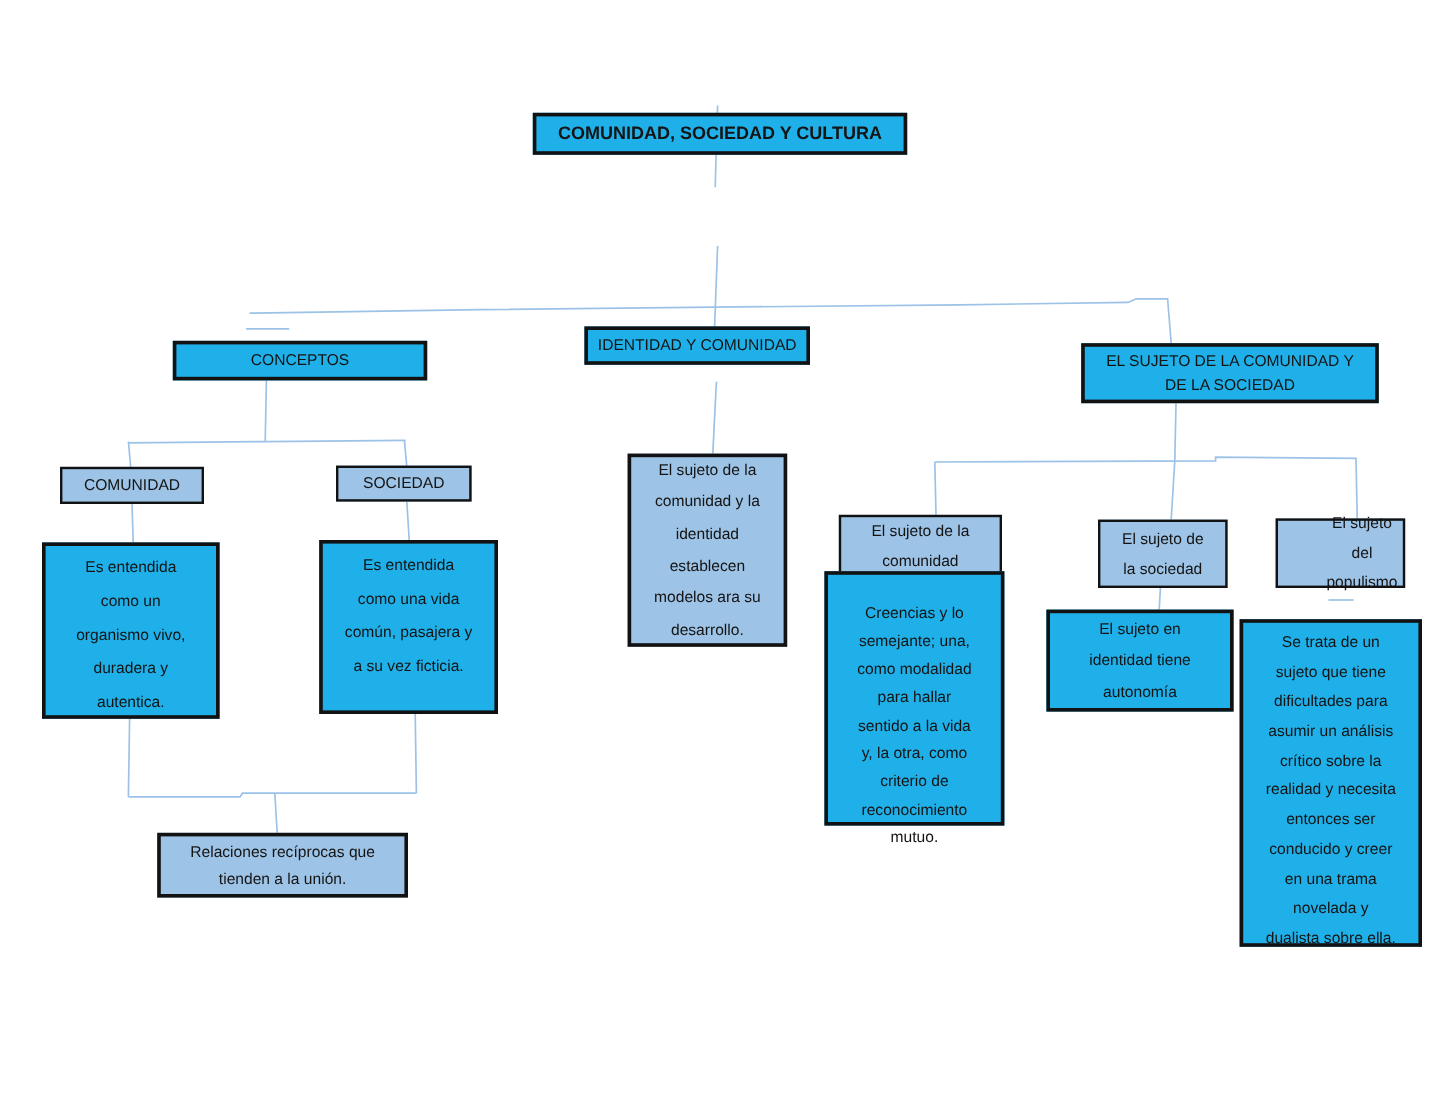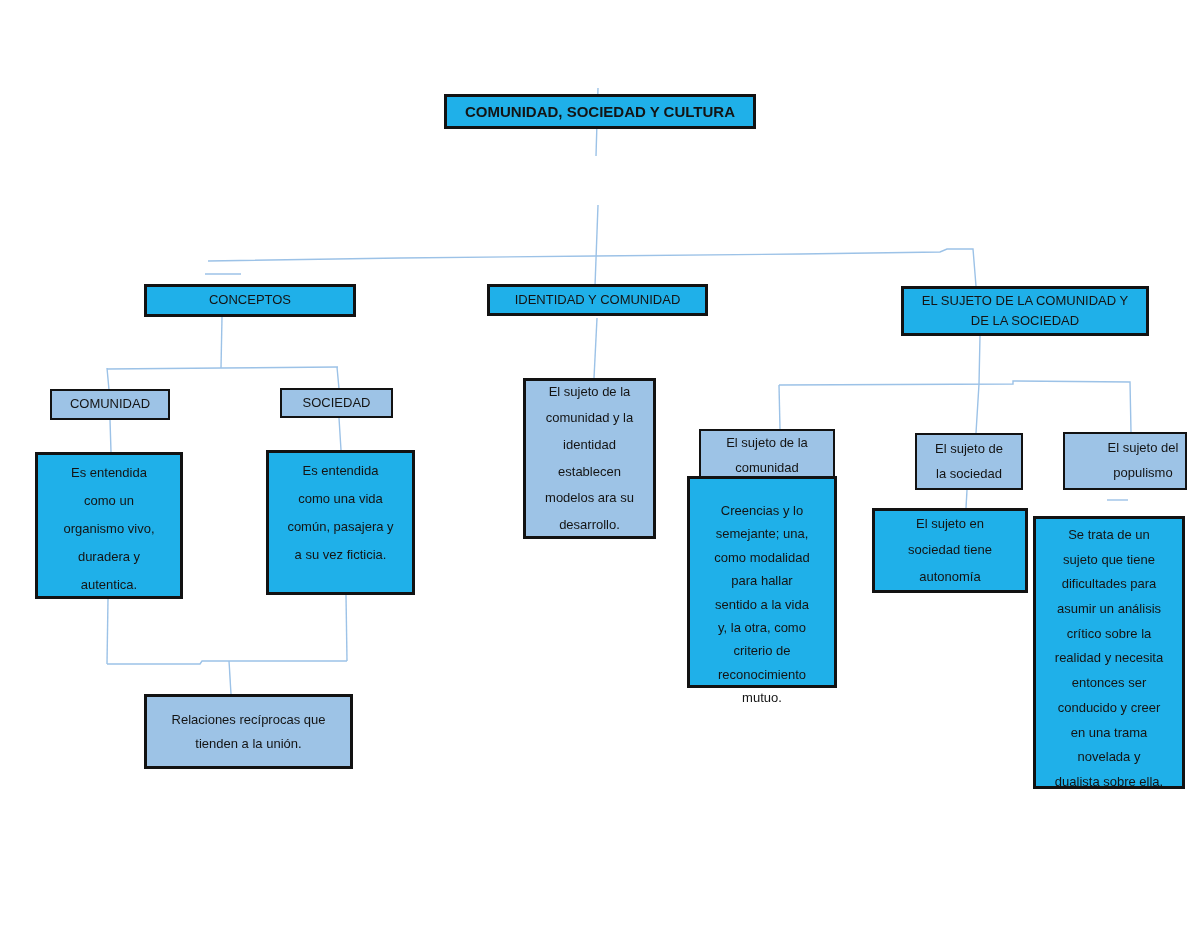--- a/index.html
+++ b/index.html
@@ -70,41 +70,41 @@
     <polyline points="768,484 769,500"></polyline>
     <polyline points="967,490 966,508"></polyline>
     <polyline points="1107,500 1128,500"></polyline>
   </svg>
 
   <div class="node cyan bold" style="left:444px;top:54px;width:312px;height:35px;font-size:15px;margin-top:40px;">COMUNIDAD, SOCIEDAD Y CULTURA</div>
 
 
   <div class="node cyan" style="left:144px;top:284px;width:212px;height:33px;">CONCEPTOS</div>
 
-  <div class="node cyan" style="left:487px;top:284px;width:221px;height:32px;">IDENTIDAD Y COMUNIDAD</div>
+  <div class="node cyan" style="left:487px;top:272px;width:188px;height:32px;">IDENTIDAD Y COMUNIDAD</div>
 
   <div class="node cyan" style="left:853px;top:286px;width:248px;height:50px;line-height:1.55;margin-left:48px;">EL SUJETO DE LA COMUNIDAD Y
 DE LA SOCIEDAD</div>
 
   <div class="node blue thin" style="left:50px;top:389px;width:120px;height:31px;">COMUNIDAD</div>
 
   <div class="node blue thin" style="left:280px;top:388px;width:113px;height:30px;text-align:right;">SOCIEDAD</div>
 
   <div class="node cyan top lh22" style="left:35px;top:452px;width:148px;height:147px;padding-top:4px;">Es entendida
 como un
 organismo vivo,
 duradera y
 autentica.</div>
 
   <div class="node cyan top lh22" style="left:266px;top:450px;width:149px;height:145px;padding-top:4px;">Es entendida
 como una vida
 común, pasajera y
 a su vez ficticia.</div>
 
-  <div class="node blue lh18" style="left:144px;top:694px;width:209px;height:75px;">Relaciones recíprocas que
+  <div class="node blue lh18" style="left:131px;top:694px;width:209px;height:54px;">Relaciones recíprocas que
 tienden a la unión.</div>
 
   <div class="node blue lh205" style="left:523px;top:378px;width:133px;height:161px;">El sujeto de la
 comunidad y la
 identidad
 establecen
 modelos ara su
 desarrollo.</div>
 
   <div class="node blue thin lh19" style="left:699px;top:429px;width:136px;height:54px;">El sujeto de la
@@ -117,24 +117,24 @@
 sentido a la vida
 y, la otra, como
 criterio de
 reconocimiento
 mutuo.</div>
 
   <div class="node blue thin lh19" style="left:915px;top:433px;width:108px;height:57px;">El sujeto de
 la sociedad</div>
 
   <div class="node cyan lh205" style="left:872px;top:508px;width:156px;height:85px;">El sujeto en
-sociedad tiene
+identidad tiene
 autonomía</div>
 
-  <div class="node blue thin lh19" style="left:1063px;top:432px;width:124px;height:58px;padding-left:36px;">El sujeto del
+  <div class="node blue thin lh19" style="left:1063px;top:432px;width:108px;height:58px;padding-left:36px;">El sujeto del
 populismo</div>
 
   <div class="node cyan top lh19" style="left:1033px;top:516px;width:152px;height:273px;padding-top:4px;">Se trata de un
 sujeto que tiene
 dificultades para
 asumir un análisis
 crítico sobre la
 realidad y necesita
 entonces ser
 conducido y creer

